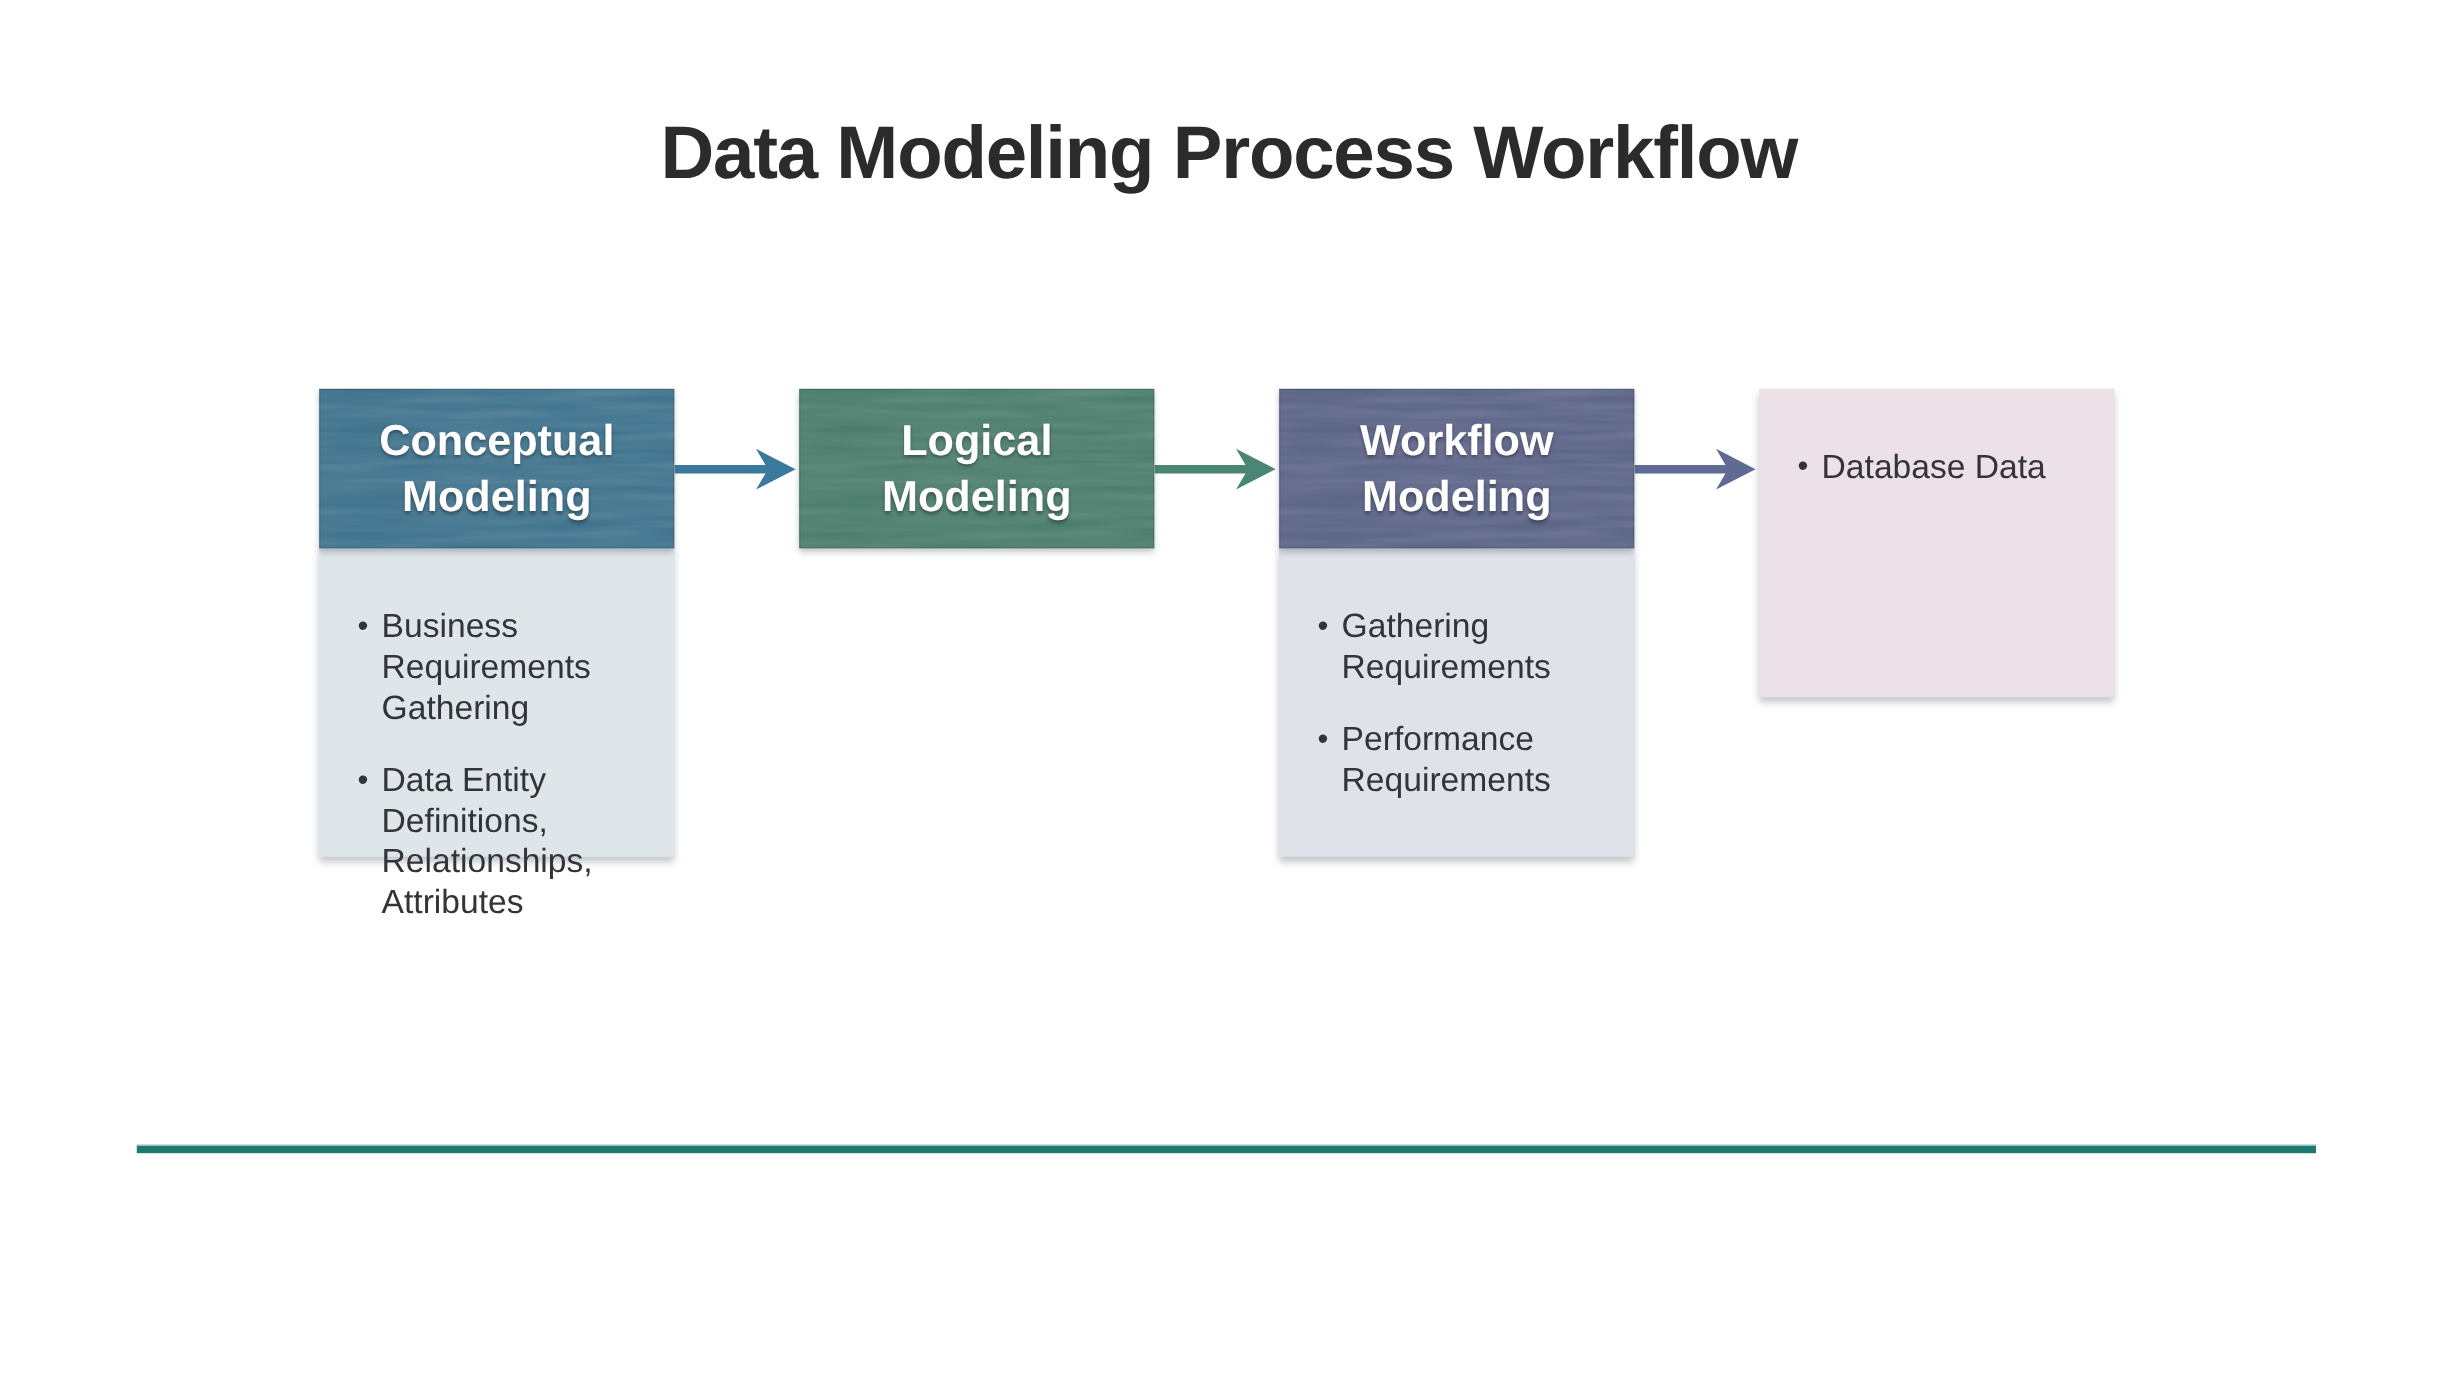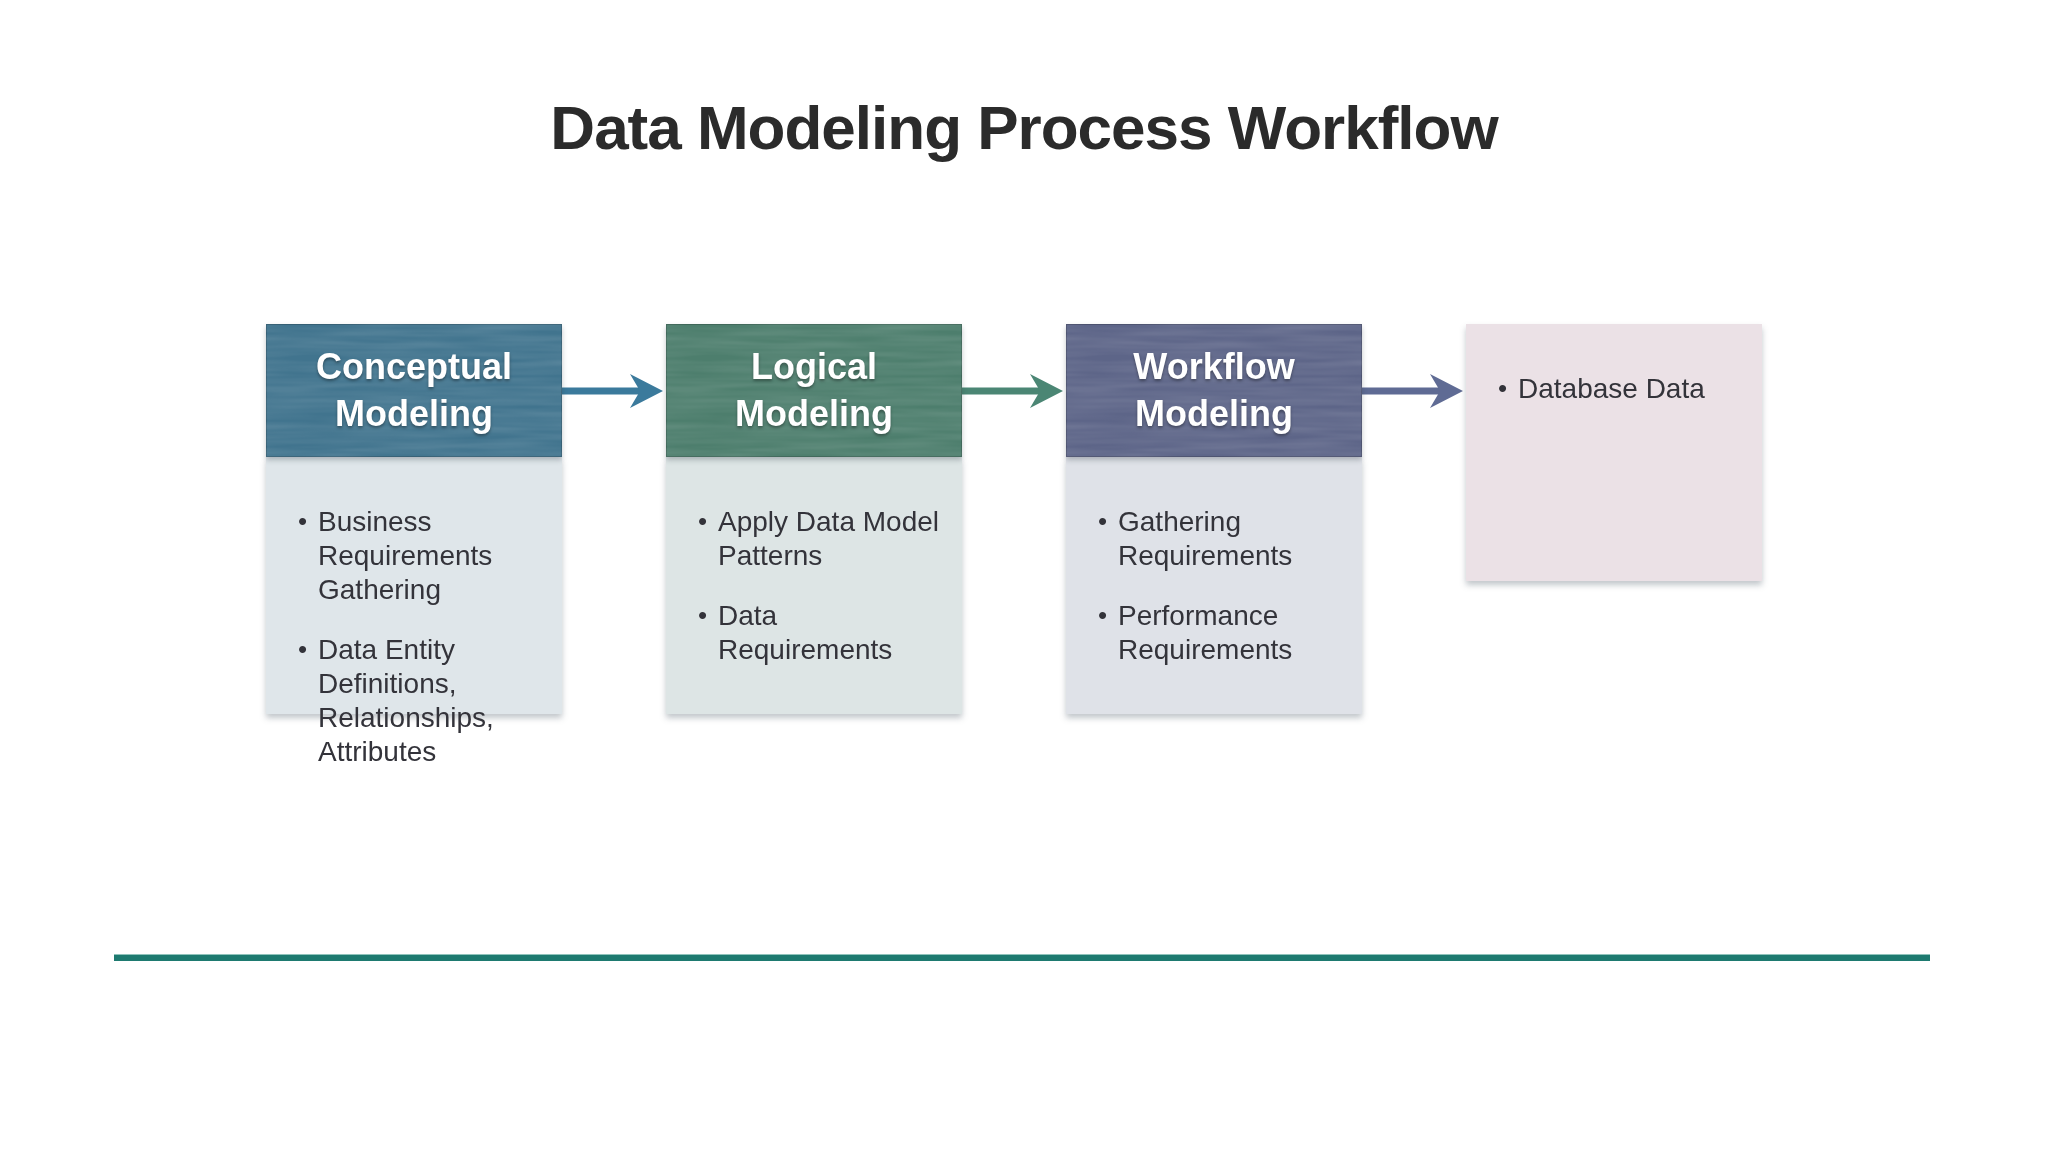--- a/index.html
+++ b/index.html
@@ -146,26 +146,20 @@
       <path d="M68 3 L101 20 L68 37 L78 20 Z" fill="currentColor"></path>
     </svg>
 
     <div class="stage-card">
       <div class="card-header" style="background-color: rgb(77, 126, 109);">
         <svg class="tex">
             <rect width="100%" height="100%" filter="url(#wavetex)"></rect>
           </svg>
         <div class="card-header-label">Logical Modeling</div>
       </div>
-      <div class="card-body" style="background-color: rgb(221, 229, 229);">
-        <ul class="bullets">
-          <li>Apply Data Model Patterns</li>
-          <li>Data Requirements</li>
-        </ul>
-      </div>
     </div>
 
     <svg class="arrow" viewBox="0 0 104 40" width="104" height="40" style="color: rgb(75, 134, 116);">
       <line x1="0" y1="20" x2="78" y2="20" stroke="currentColor" stroke-width="7"></line>
       <path d="M68 3 L101 20 L68 37 L78 20 Z" fill="currentColor"></path>
     </svg>
 
     <div class="stage-card">
       <div class="card-header" style="background-color: rgb(93, 101, 136);">
         <svg class="tex">

